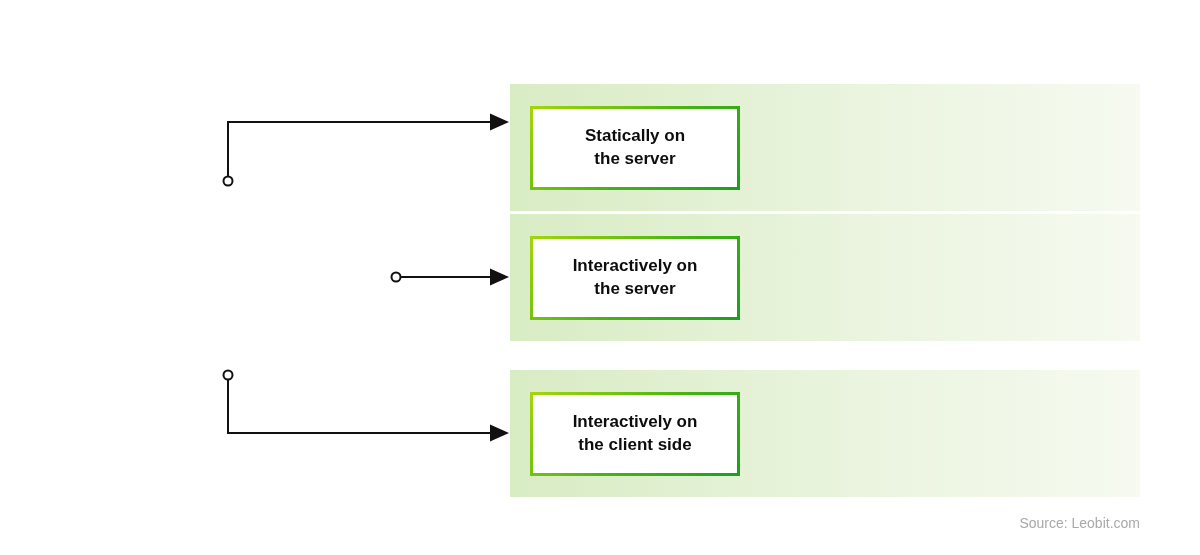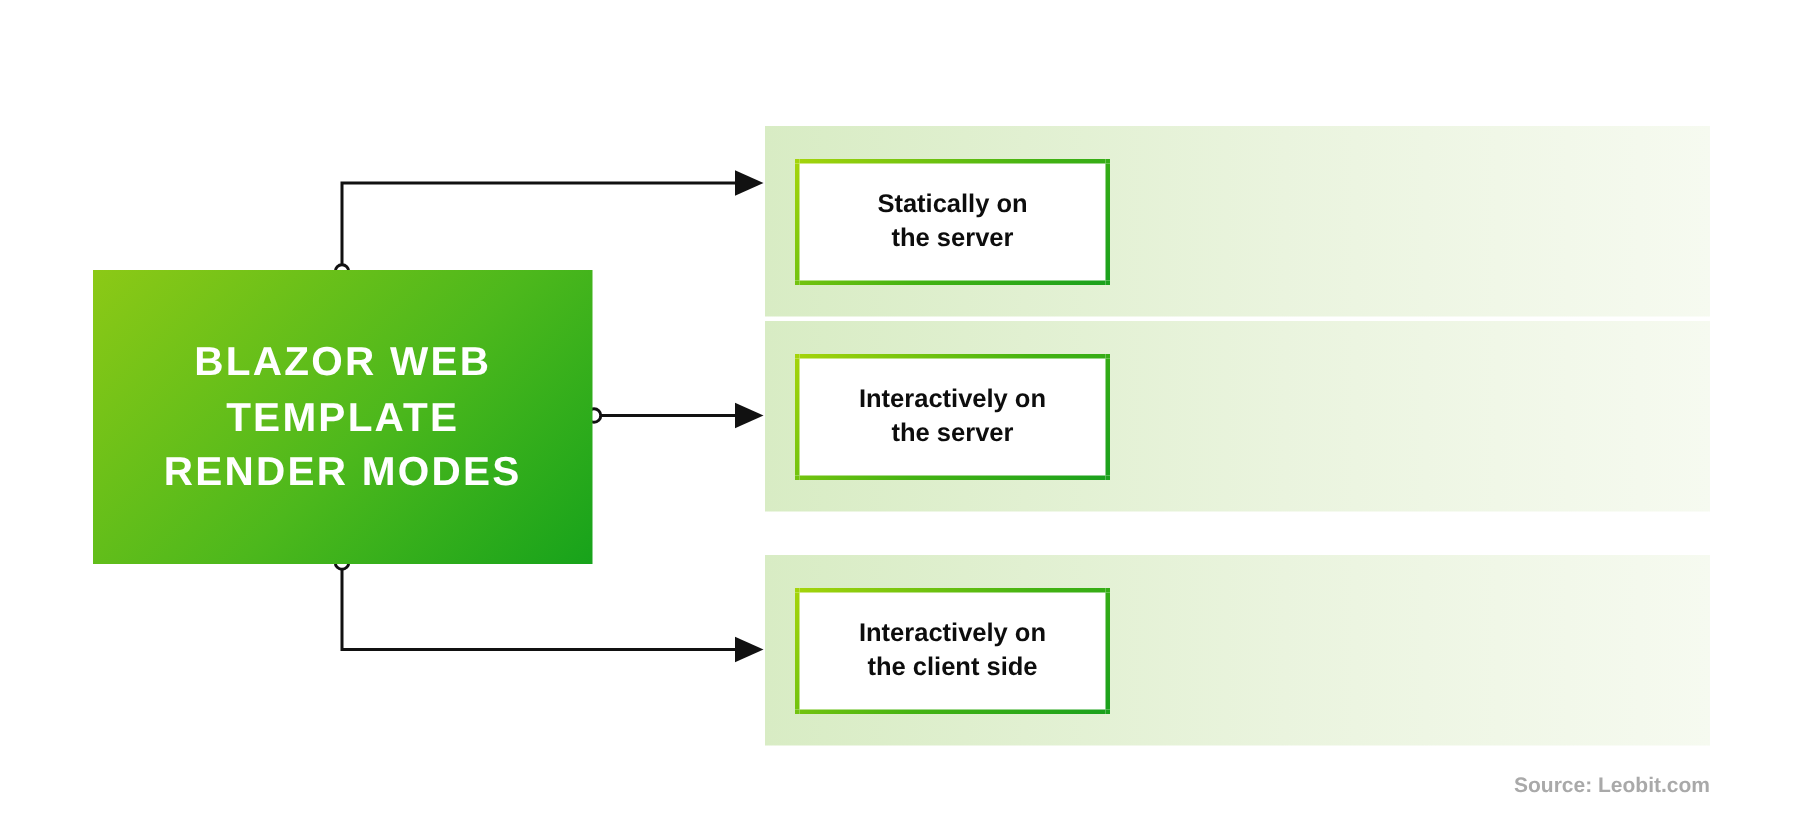--- a/index.html
+++ b/index.html
@@ -89,21 +89,21 @@
     font-weight: bold;
     color: #141414;
     line-height: 1.4;
     white-space: pre-line;
   }
   .source-credit {
     position: absolute;
     right: 60px;
     bottom: 24px;
     font-size: 14px;
-    font-weight: bold;
+    font-weight: normal;
     color: #a9a9a9;
     text-align: center;
   }
 </style>
 </head>
 <body>
 
 <div class="canvas">
 
   <svg class="connectors" viewBox="0 0 1200 555" xmlns="http://www.w3.org/2000/svg" aria-hidden="true">
@@ -115,25 +115,20 @@
     <polygon points="490,268.5 490,285.5 509,277" fill="#111111"></polygon>
 
     <polyline points="228,376 228,433 492,433" fill="none" stroke="#111111" stroke-width="2"></polyline>
     <polygon points="490,424.5 490,441.5 509,433" fill="#111111"></polygon>
 
     <circle cx="228" cy="181" r="4.5" fill="#ffffff" stroke="#111111" stroke-width="2"></circle>
     <circle cx="396" cy="277" r="4.5" fill="#ffffff" stroke="#111111" stroke-width="2"></circle>
     <circle cx="228" cy="375" r="4.5" fill="#ffffff" stroke="#111111" stroke-width="2"></circle>
   </svg>
 
-  <div class="main-box">
-    <div class="main-title">BLAZOR WEB
-TEMPLATE
-RENDER MODES</div>
-  </div>
 
   <div class="row-panel row-1">
     <div class="mode-box">
       <div class="mode-label">Statically on
 the server</div>
     </div>
   </div>
 
   <div class="row-panel row-2">
     <div class="mode-box">

